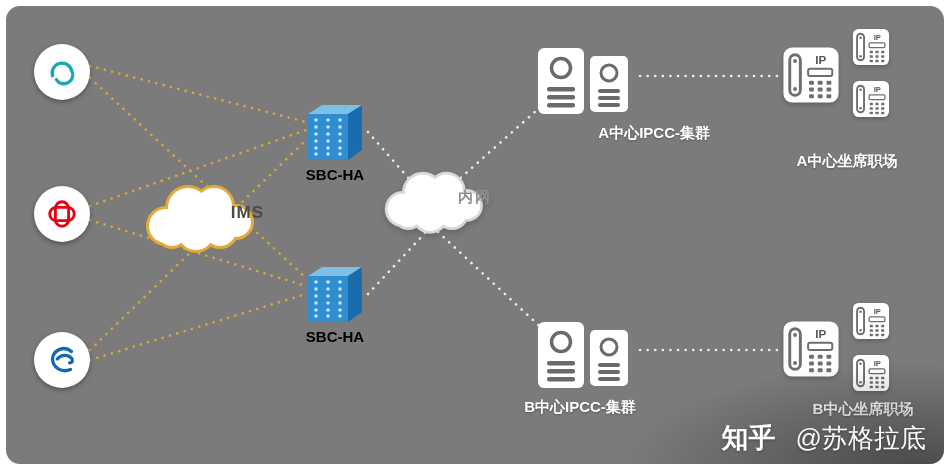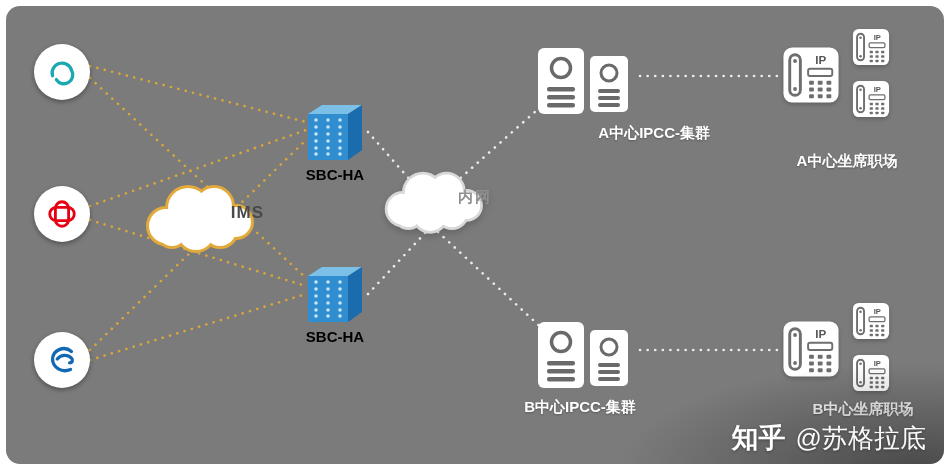--- a/index.html
+++ b/index.html
@@ -54,21 +54,21 @@
   .ph-a-s1  { left:846px; top:22px; }
   .ph-a-s2  { left:846px; top:74px; }
   .ph-b-big { left:776px; top:314px; }
   .ph-b-s1  { left:846px; top:296px; }
   .ph-b-s2  { left:846px; top:348px; }
 
   .corner-shade { position:absolute; right:0; bottom:0; width:320px; height:100px;
      background:radial-gradient(ellipse at 92% 105%, rgba(0,0,0,.40), rgba(0,0,0,0) 72%);
      pointer-events:none; }
   .watermark { position:absolute; right:18px; bottom:8px; display:flex; align-items:baseline;
-     gap:10px; color:#ffffff; text-shadow:0 1px 3px rgba(0,0,0,.35); }
+     gap:20px; color:#ffffff; text-shadow:0 1px 3px rgba(0,0,0,.35); }
   .watermark .brand { font-size:27px; font-weight:800; }
   .watermark .handle { font-size:26px; font-weight:500; opacity:.96;margin-top:38px; }
 
   .defs-hidden { position:absolute; width:0; height:0; overflow:hidden; }
 </style>
 </head>
 <body>
 
 <svg class="defs-hidden" aria-hidden="true">
   <defs>

